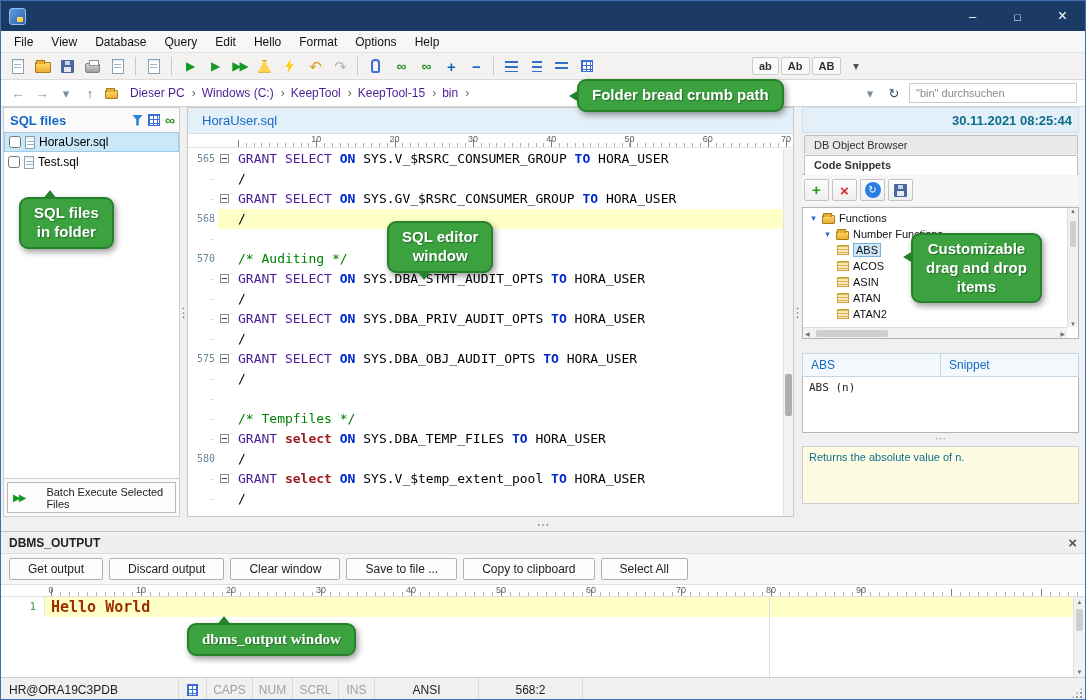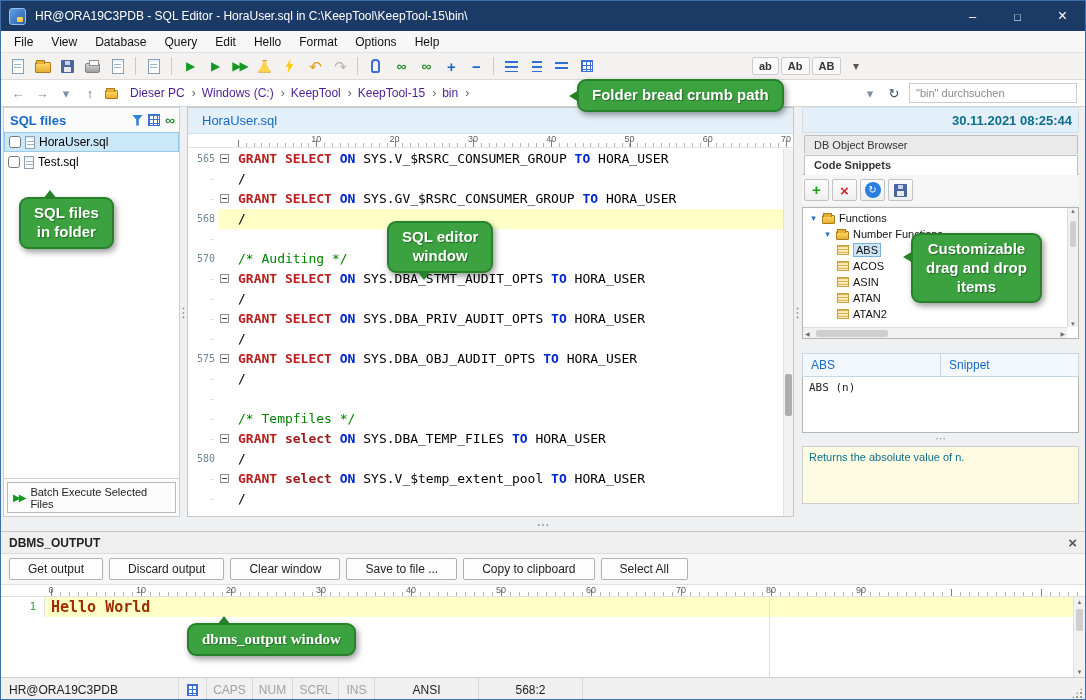--- a/index.html
+++ b/index.html
@@ -95,21 +95,21 @@
   
   .left-panel { position:absolute; left:2px; top:0; width:177px; height:410px; background:#fff;
                 border:1px solid #cdcdcd; }
   .lp-head { height:24px; display:flex; align-items:center; gap:5px; padding:0 6px; background:#fbfbfb; }
   .lp-title { flex:1; color:#1569c7; font-weight:bold; font-size:13px; }
   .file-row { height:20px; display:flex; align-items:center; gap:4px; padding-left:4px; font-size:12px; }
   .file-row.sel { background:#cbe8fa; border:1px solid #9cc9e8; }
   .file-row input { width:12px; height:12px; }
   .lp-batch { position:absolute; left:0; right:0; bottom:0; height:38px; border-top:1px solid #d2d2d2; padding:3px; background:#fafafa; }
   .batch-btn { height:100%; width:100%; border:1px solid #b9b9b9; background:#fcfcfc; display:flex;
-               align-items:center; gap:6px; padding:0 5px; font-size:11px; line-height:12px; color:#222; text-align:left; }
+               align-items:center; gap:22px; padding:0 5px; font-size:11px; line-height:12px; color:#222; text-align:left; }
   .batch-btn .g-play2 { color:#149a24; font-size:10px; letter-spacing:-2px; }
 
   .vsplit { position:absolute; top:0; height:410px; width:7px; display:flex; align-items:center;
             justify-content:center; color:#808080; font-size:13px; }
 
   
   .editor-panel { position:absolute; left:186px; top:0; width:607px; height:410px; background:#fff;
                   border:1px solid #c8c8c8; }
   .ed-head { height:26px; background:#e4f0f9; border-bottom:1px solid #cfe0ee; display:flex; align-items:center;
              padding-left:14px; color:#1569c7; font-size:13px; }
@@ -121,21 +121,21 @@
   .ed-row { display:flex; height:20px; line-height:20px; }
   .ed-gut { width:30px; flex:0 0 30px; text-align:right; padding-right:3px;
             font-family:"DejaVu Sans Mono",monospace; font-size:10px; color:#6b8899; }
   .ed-gut.dim { color:#c9d2d8; }
   .ed-fold { width:14px; flex:0 0 14px; position:relative; }
   .foldbox { position:absolute; left:2px; top:5px; width:9px; height:9px; border:1px solid #8b8b8b;
              background:#fff; }
   .foldbox::before { content:""; position:absolute; left:1px; top:3px; width:5px; height:1px; background:#444; }
   .ed-code { flex:1; font-family:"DejaVu Sans Mono",monospace; font-size:13px; white-space:pre; padding-left:6px; }
   .ed-row.hl .ed-code, .ed-row.hl .ed-fold { background:#ffffc8; }
-  .tk-k { font-weight:bold; color:#b91c1c; }
+  .tk-k { font-weight:normal; color:#4c1d95; }
   .tk-b { font-weight:bold; color:#0026d0; }
   .tk-c { color:#008200; }
   .tk-m { font-weight:bold; color:#9e1a1a; }
   .ed-scroll { position:absolute; right:0; top:41px; bottom:0; width:10px; background:#f2f2f2; border-left:1px solid #e2e2e2; }
   .ed-thumb { position:absolute; left:1px; right:1px; top:225px; height:42px; background:#aeaeae; border-radius:2px; }
 
   
   .right-panel { position:absolute; left:801px; top:0; width:277px; height:410px; }
   .rp-head { height:26px; background:#e4f0f9; border:1px solid #cfe0ee; display:flex; align-items:center;
              justify-content:flex-end; padding-right:6px; color:#0d6e8c; font-weight:bold; font-size:13px; }
@@ -222,21 +222,20 @@
   .co-dbms { left:186px; top:622px;font-family:Liberation Serif, serif; }
   .co-dbms::after { top:-9px; left:28px; border-left:7px solid transparent; border-right:7px solid transparent; border-bottom:9px solid #27812b; }
 </style>
 </head>
 <body>
 
 <div class="window">
 
   <div class="titlebar">
     <span class="app-icon"></span>
-    <span class="title-text">HR@ORA19C3PDB - SQL Editor - HoraUser.sql in C:\KeepTool\KeepTool-15\bin\</span>
     <div class="win-controls">
       <div class="win-btn">
           <span class="g-min"></span>
         </div>
       <div class="win-btn">
           <span class="g-max"></span>
         </div>
       <div class="win-btn">
           <span class="g-close"></span>
         </div>

